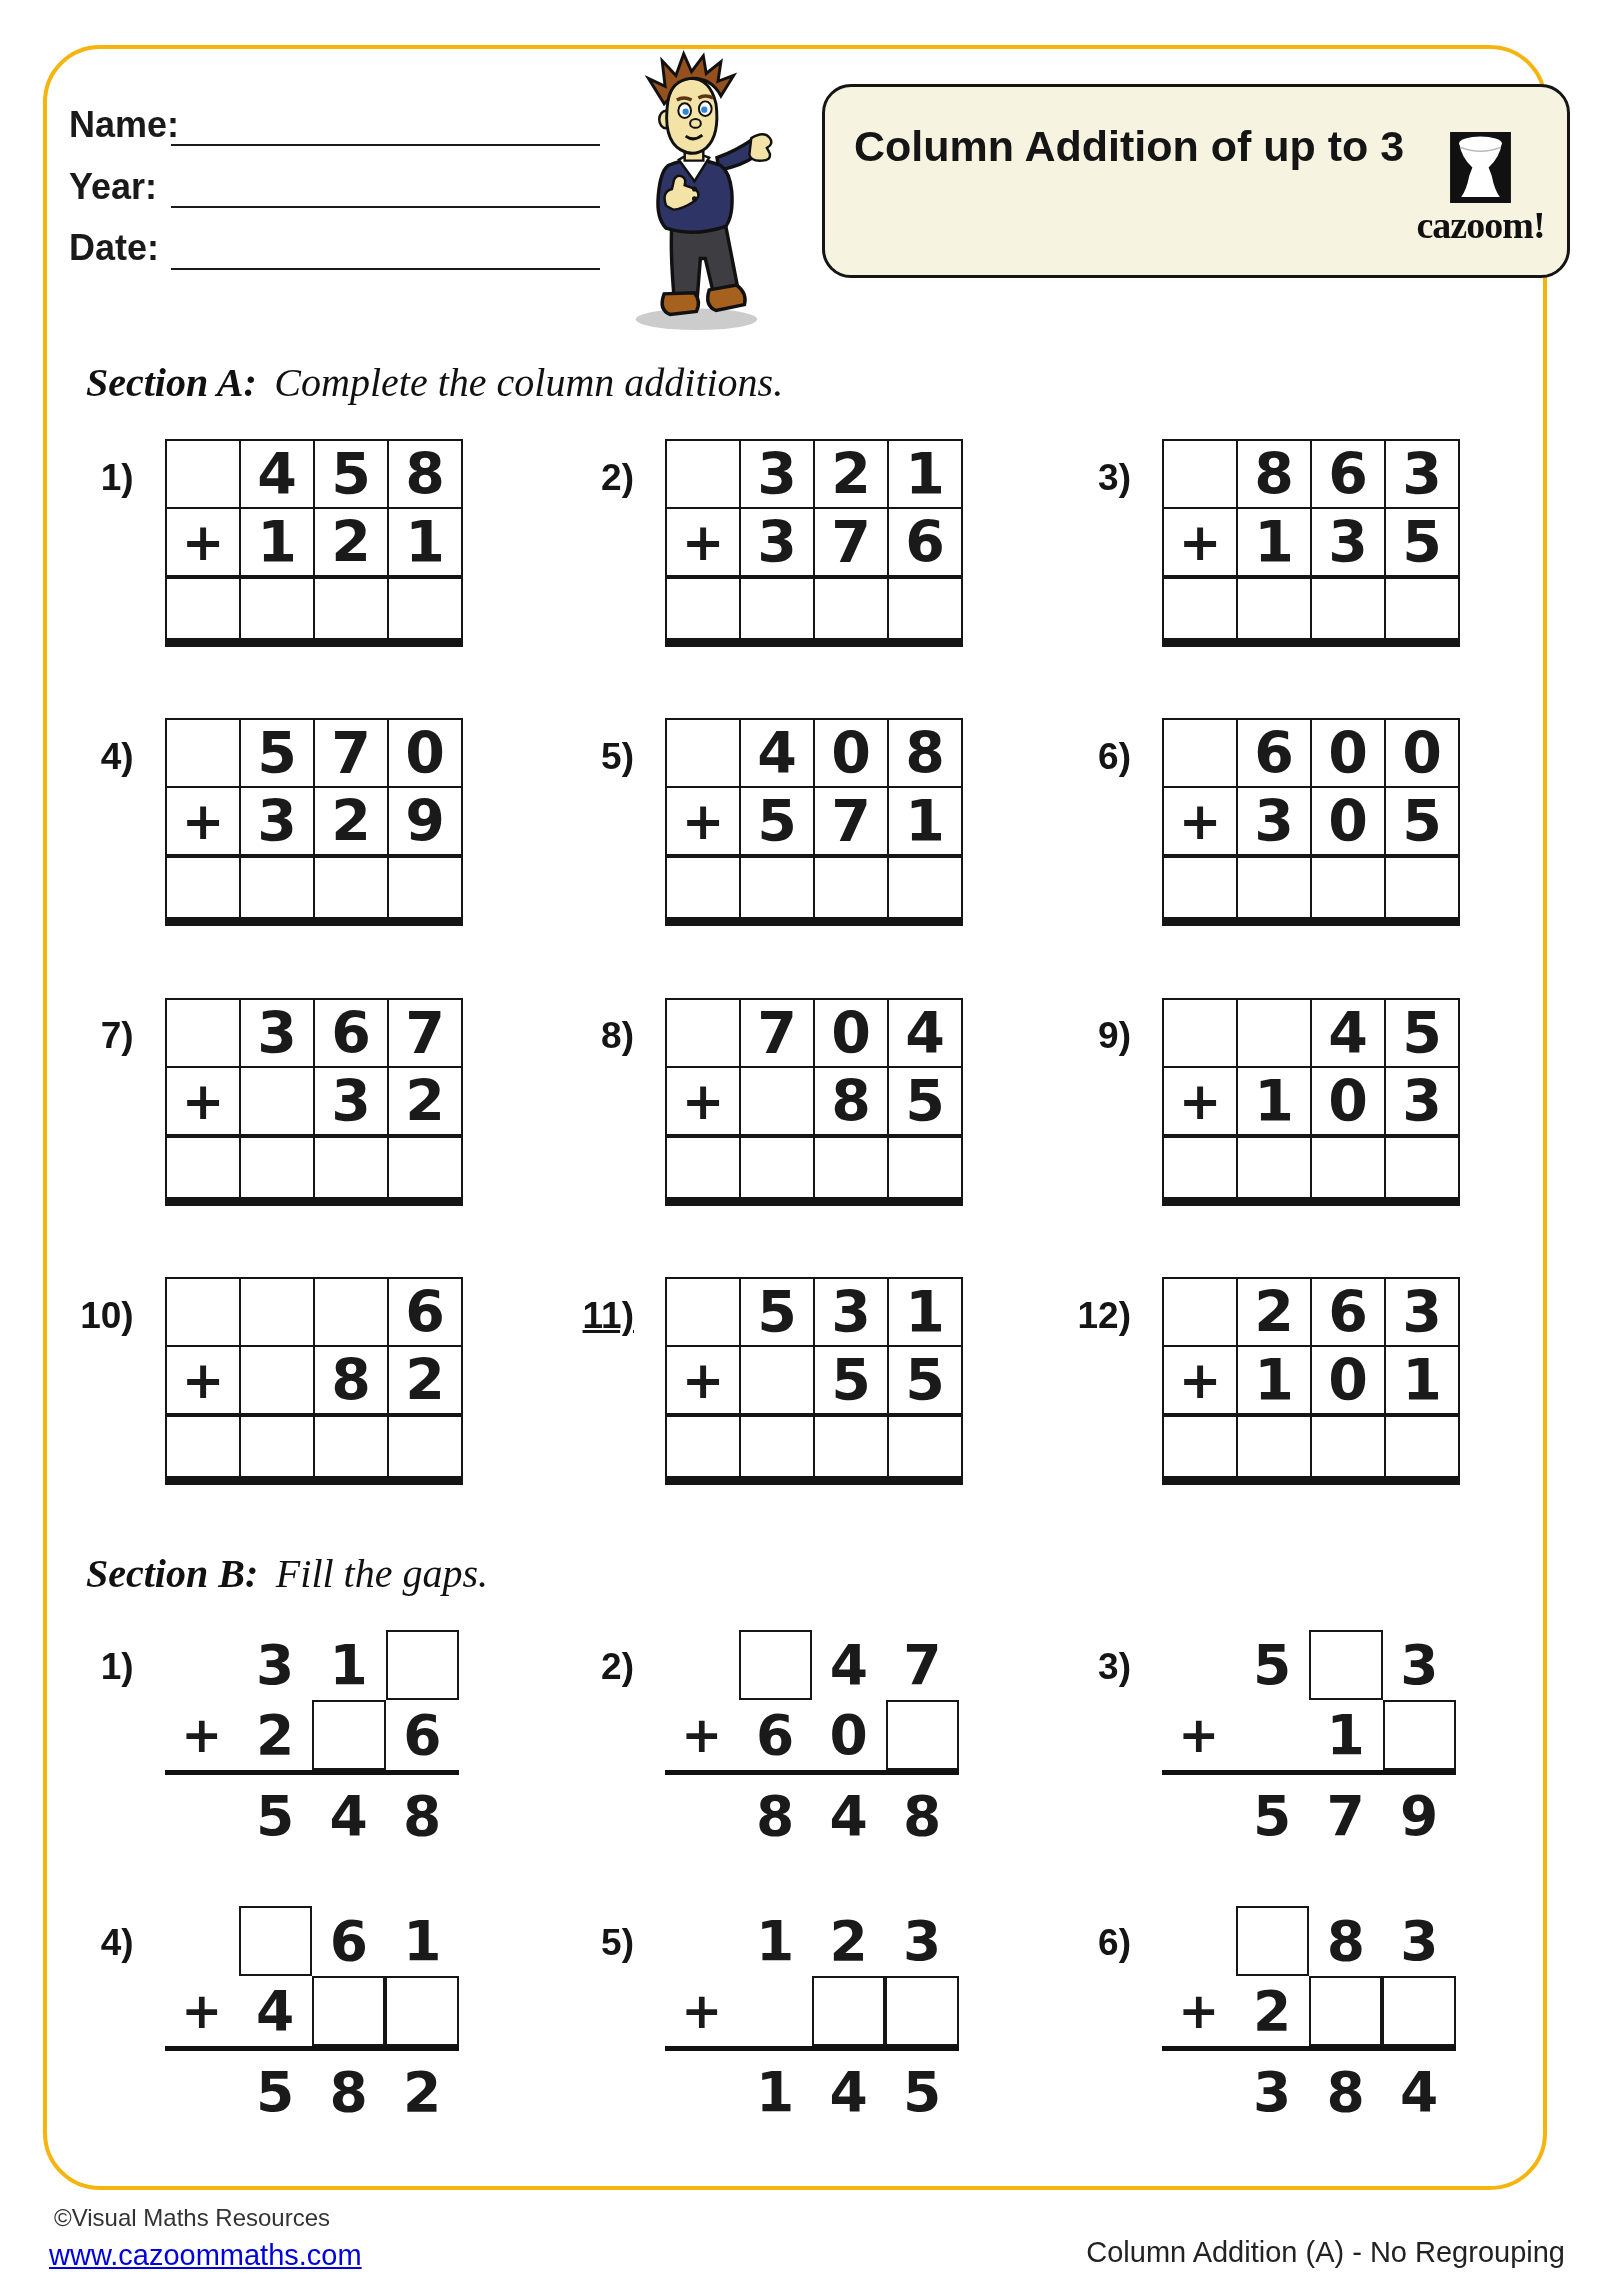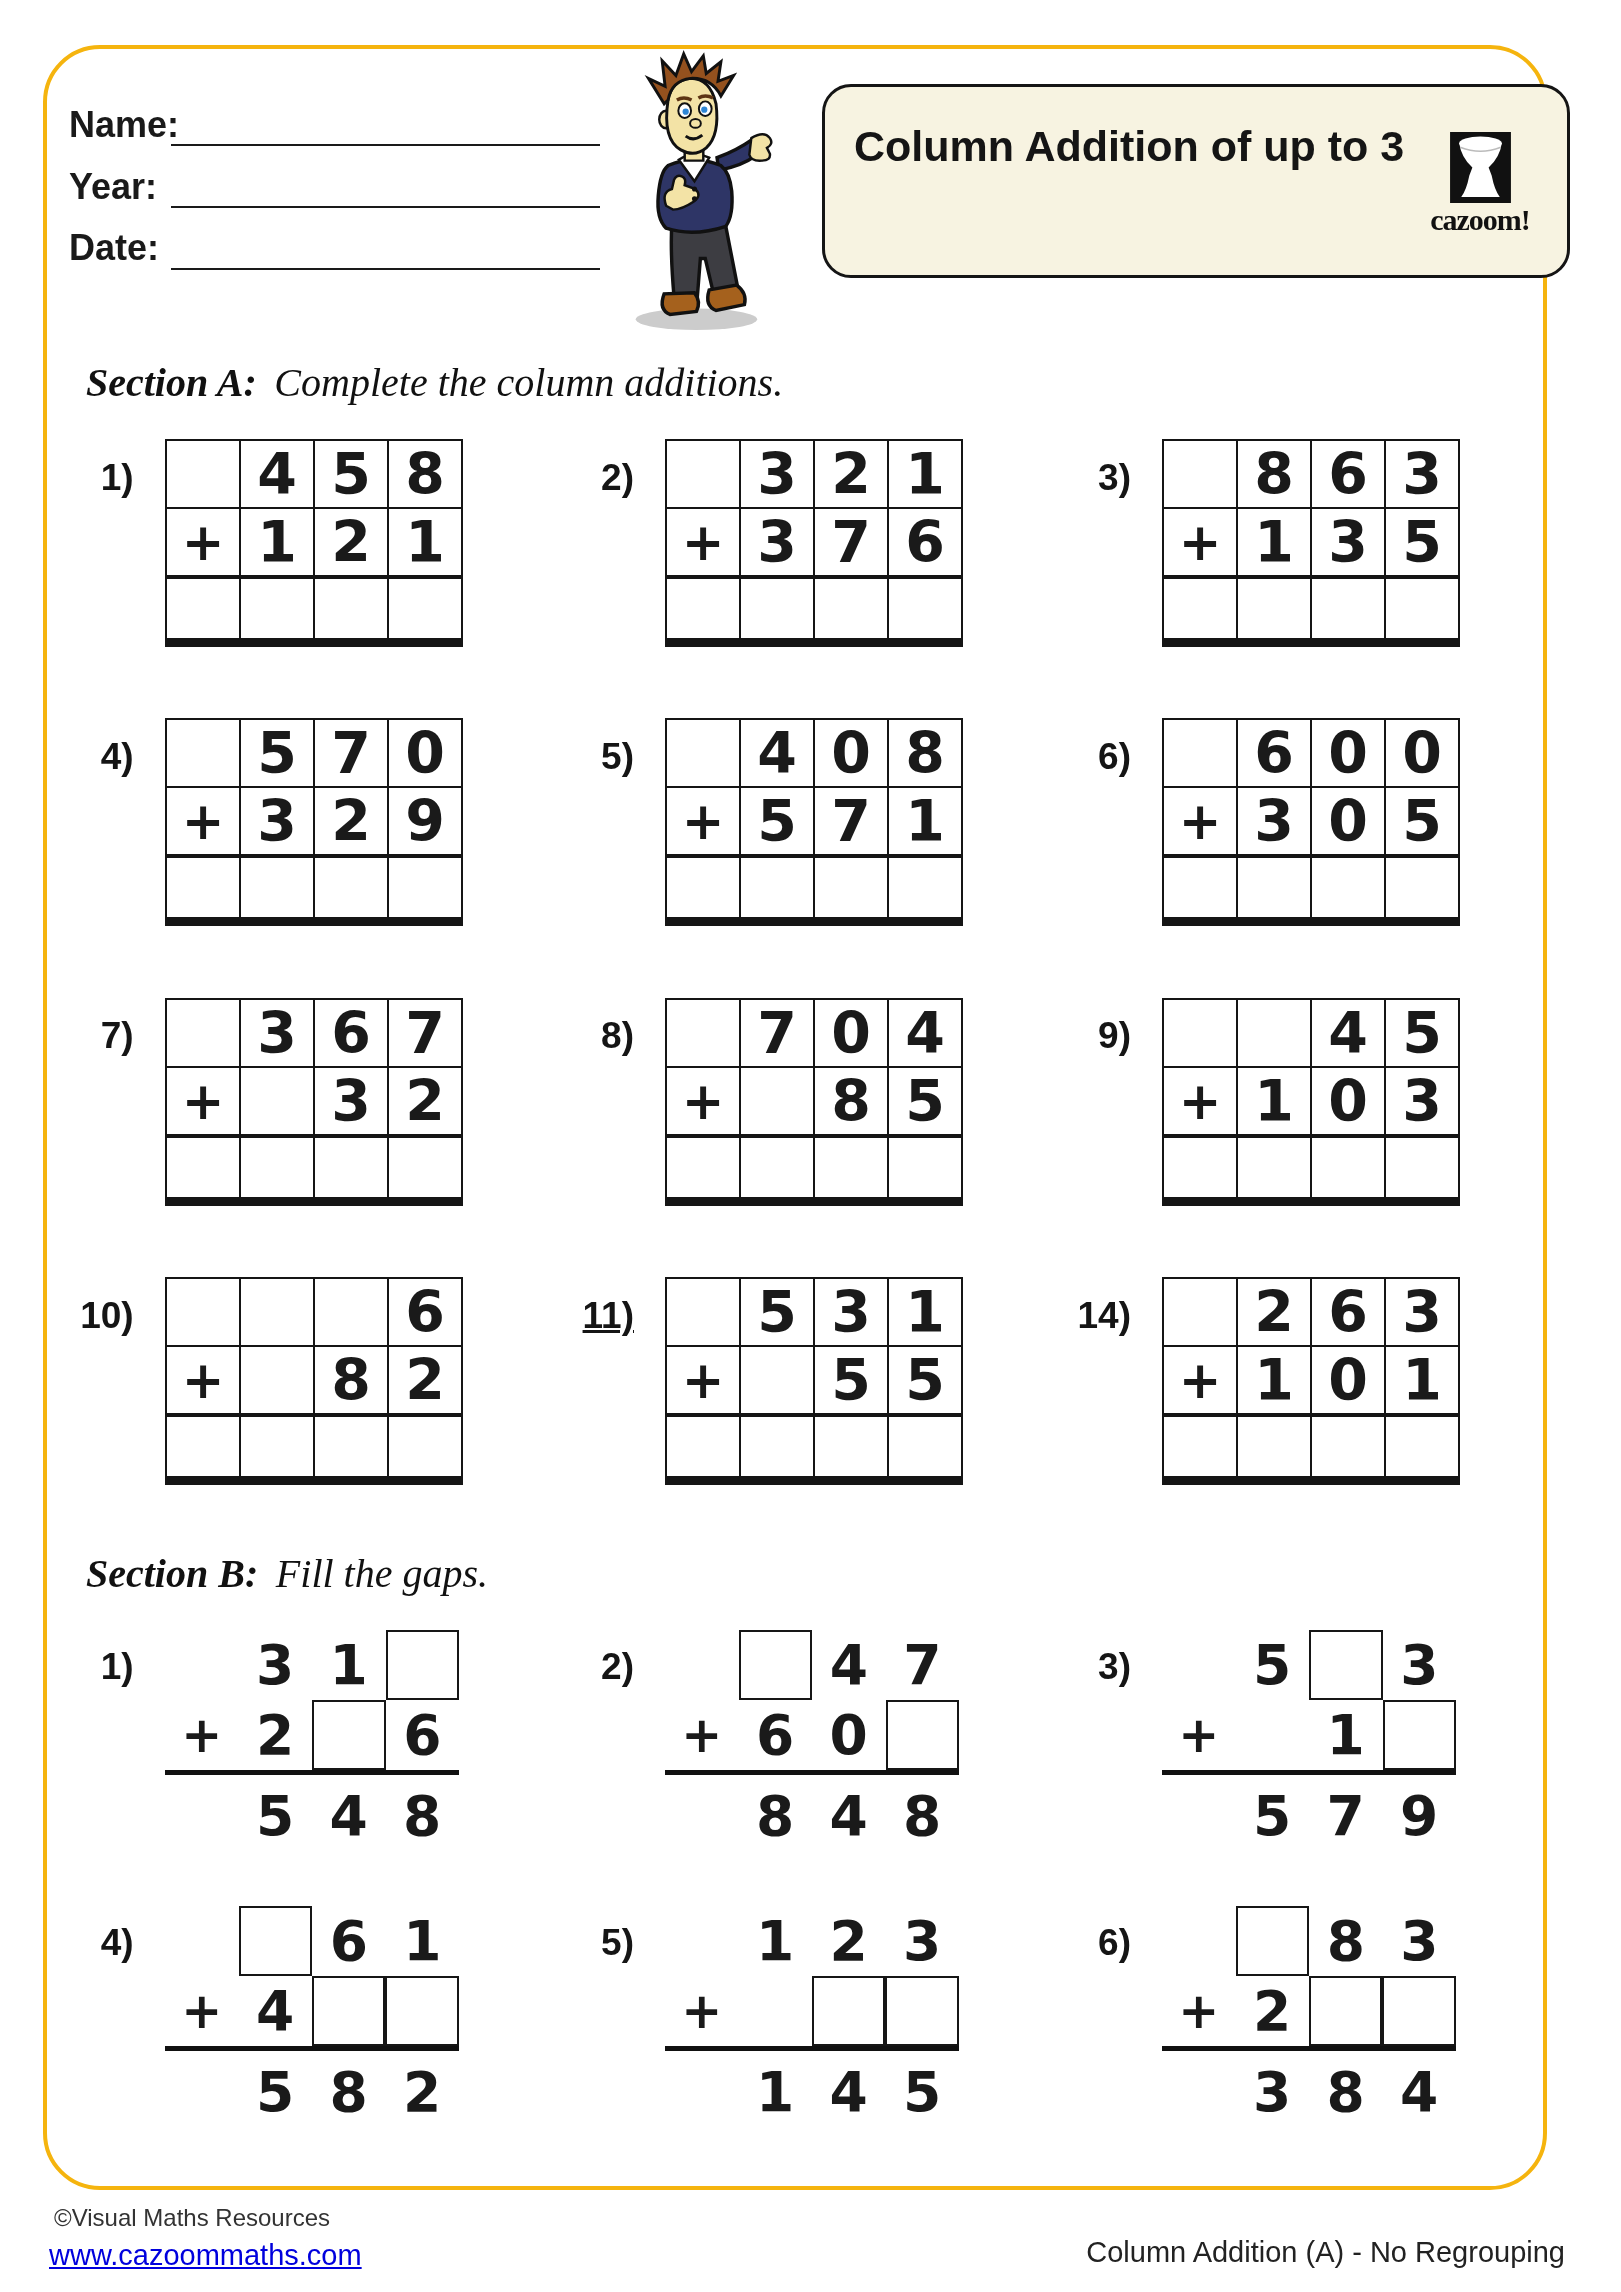--- a/index.html
+++ b/index.html
@@ -14,21 +14,21 @@
   
   .mascot{position:absolute;left:600px;top:49px;width:188px;height:284px;}
   
   .title-box{position:absolute;left:784px;top:84px;width:742px;height:188px;
              background:#F7F3E1;border:3.9px solid #151515;border-radius:29px;margin-left:38px;}
   .title-text{position:absolute;left:29px;top:33px;width:568px;
               font-weight:bold;font-size:43px;line-height:1.22;color:#151515;}
   .brand{position:absolute;right:23.5px;top:45px;width:127px;text-align:center;}
   .brand svg{display:block;margin:0 auto;}
   .brand-name{margin-top:0px;font-family:"Liberation Serif",serif;font-weight:bold;
-              font-size:30px;letter-spacing:-1px;color:#111;text-align:center;}
+              font-size:38px;letter-spacing:-1px;color:#111;text-align:center;}
   
   .sec-head{position:absolute;left:86px;font-family:"Liberation Serif",serif;font-size:40px;color:#111;white-space:nowrap;}
   .sec-head .hd{font-weight:bold;font-style:italic;}
   .sec-head .ins{font-style:italic;margin-left:17.6px;}
   
   .sa-label,.sb-label{position:absolute;width:118px;text-align:right;
            font-weight:bold;font-size:37px;color:#151515;}
   .sa-grid{position:absolute;background:#fff;border:2.5px solid #151515;border-bottom:9.8px solid #151515;}
   .sarow{display:flex;}
   .sa-cell{width:72px;height:66px;display:flex;align-items:center;justify-content:center;
@@ -339,21 +339,21 @@
           <div class="sa-cell">5</div>
           <div class="sa-cell">5</div>
         </div>
         <div class="sarow row3">
           <div class="sa-cell"></div>
           <div class="sa-cell"></div>
           <div class="sa-cell"></div>
           <div class="sa-cell"></div>
         </div>
       </div>
-      <div class="sa-label" style="left: 1013px; top: 1295px;">14)</div>
+      <div class="sa-label" style="left: 1013px; top: 1295px;">12)</div>
       <div class="sa-grid" style="left: 1162px; top: 1277px;">
         <div class="sarow row1">
           <div class="sa-cell"></div>
           <div class="sa-cell">2</div>
           <div class="sa-cell">6</div>
           <div class="sa-cell">3</div>
         </div>
         <div class="sarow row2">
           <div class="sa-cell plus">+</div>
           <div class="sa-cell">1</div>

